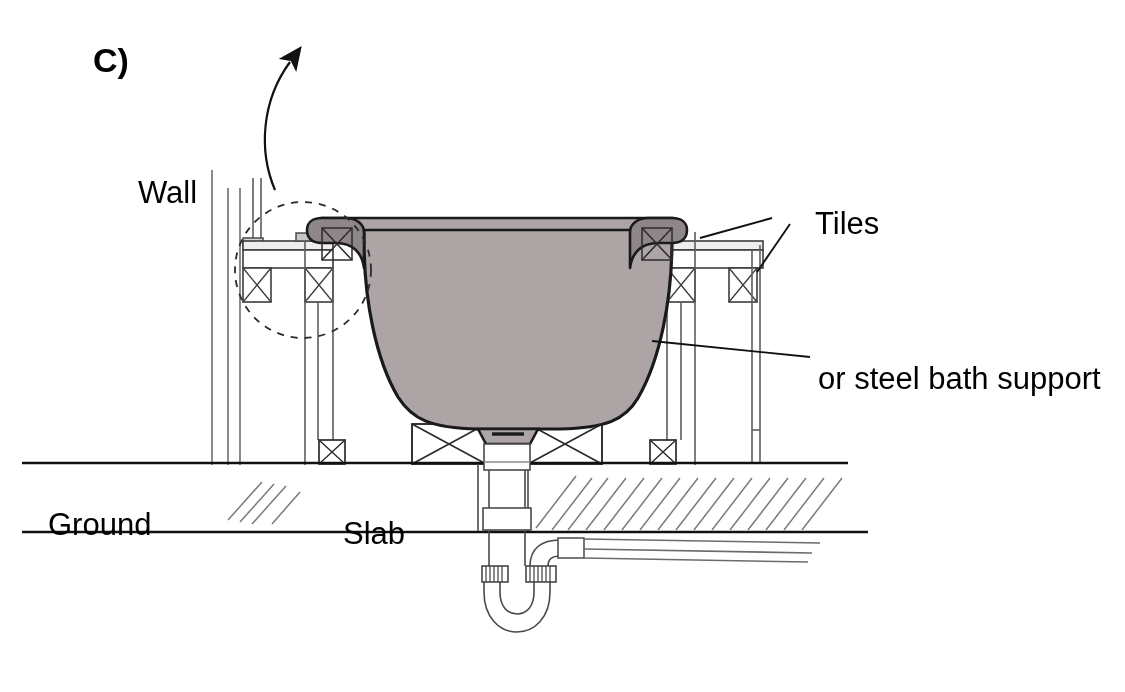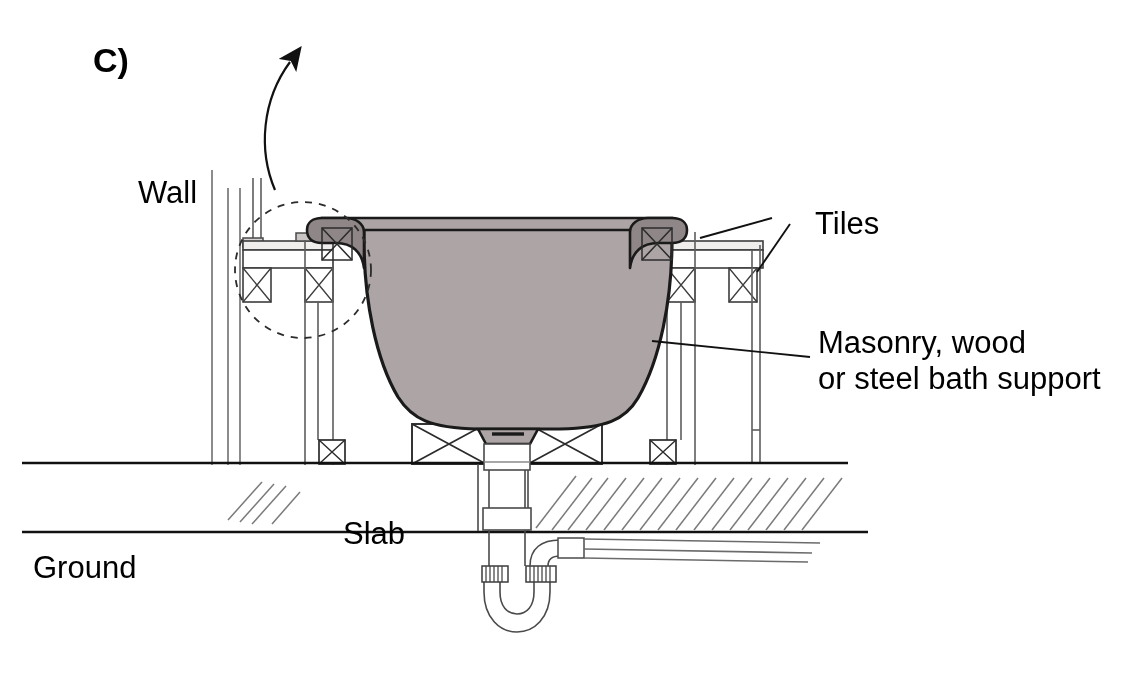--- a/index.html
+++ b/index.html
@@ -237,21 +237,20 @@
       <line x1="155" y1="532" x2="213" y2="532"></line>
     </g>
   </svg>
 
   <div class="lbl lbl-big" style="left:93px; top:40px;">C)</div>
 
   <div class="lbl lbl-panel" style="left:138px; top:175px;">Wall</div>
 
   <div class="lbl lbl-panel" style="left:781px; top:206px;margin-left:34px;">Tiles</div>
 
-  <div class="lbl lbl-panel" style="left:818px; top:325px;">Masonry, wood</div>
   <div class="lbl lbl-panel" style="left:818px; top:361px;">or steel bath support</div>
 
 
-  <div class="lbl lbl-panel" style="left:33px; top:507px;margin-top:43px;">Ground</div>
+  <div class="lbl lbl-panel" style="left:48px; top:507px;">Ground</div>
 
   <div class="lbl lbl-panel" style="left:343px; top:487px;margin-top:29px;">Slab</div>
 
 </div>
 
 </body></html>

